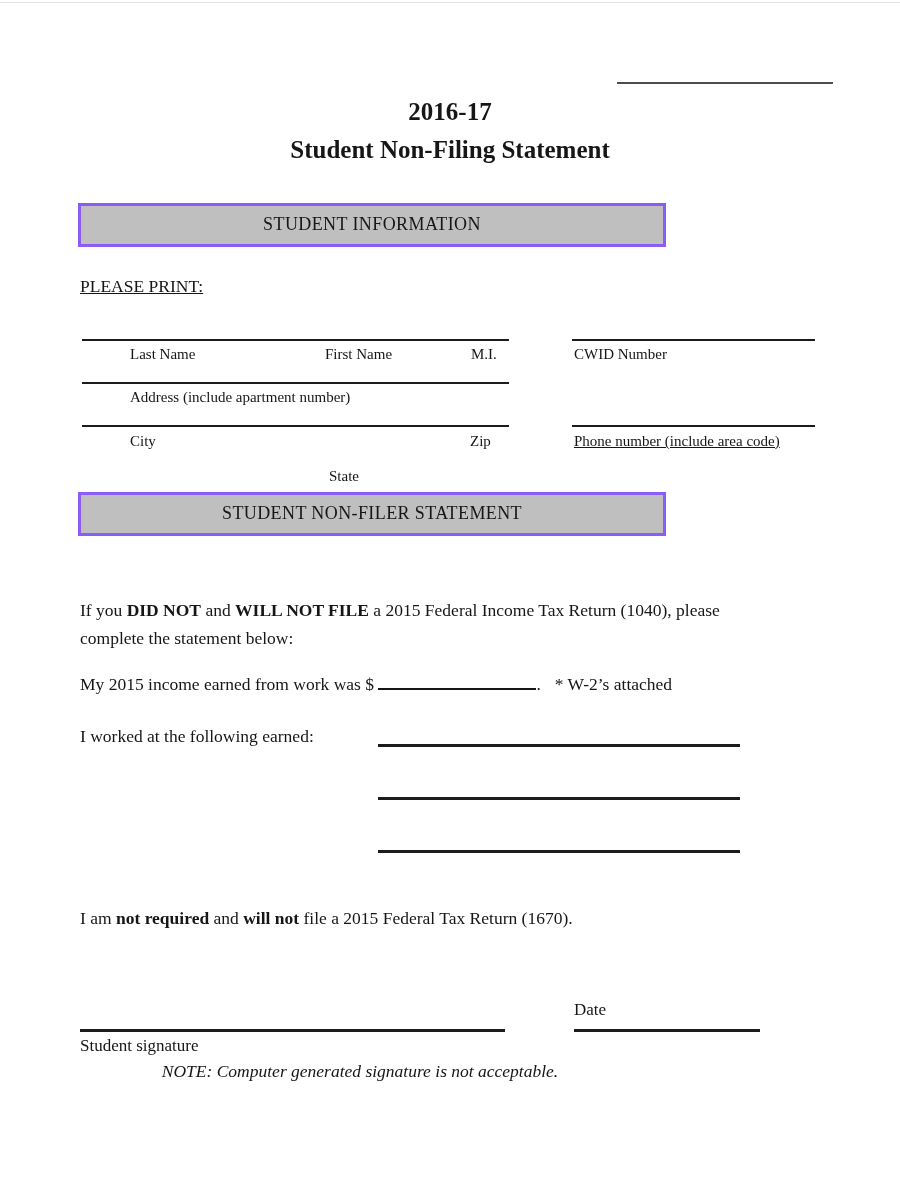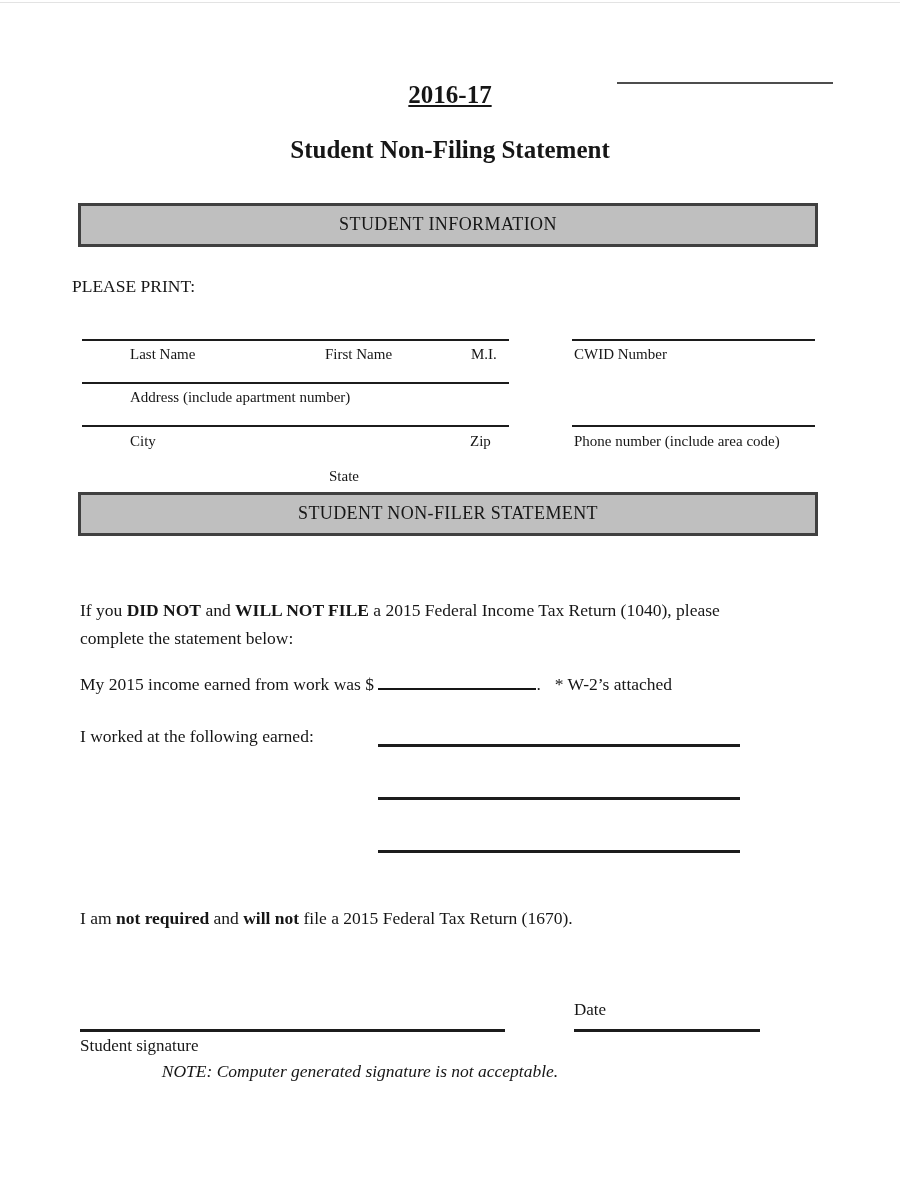--- a/index.html
+++ b/index.html
@@ -18,26 +18,26 @@
     background: #e3e3e3;
   }
   .corner-line {
     position: absolute; left: 617px; top: 82px; width: 216px; height: 2px;
     background: #4d4d4d;
   }
   .title {
     position: absolute; left: 0; width: 100%;
     text-align: center; font-weight: bold; font-size: 25px; line-height: 30px;
   }
-  .title.year { top: 80px; text-decoration: underline; }
+  .title.year { top: 97px; }
   .title.name { top: 135px; }
   .section-bar {
-    position: absolute; left: 78px; width: 740px; height: 44px;
+    position: absolute; left: 78px; width: 588px; height: 44px;
     background: #bfbfbf;
-    border: 3px solid #404040;
+    border: 3px solid #8b5cf6;
     text-align: center;
     font-size: 18px;
     line-height: 37px;
     letter-spacing: 0.4px;
   }
   .section-bar.info { top: 203px; }
   .section-bar.nonfiler { top: 492px; }
   .body-text { position: absolute; font-size: 17.5px; line-height: 28px; }
   .rule { position: absolute; height: 0; border-top: 2px solid #1c1c1c; }
   .rule.thick { border-top-width: 3px; }
@@ -62,38 +62,38 @@
 
   <div class="corner-line"></div>
 
   <div class="title year">2016-17</div>
   <div class="title name">Student Non-Filing Statement</div>
 
   <div class="section-bar info">
     <span>STUDENT INFORMATION</span>
   </div>
 
-  <div class="body-text" style="left:72px; top:272px;">PLEASE PRINT:</div>
+  <div class="body-text" style="left:80px; top:272px;text-decoration:underline;">PLEASE PRINT:</div>
 
   <div class="rule" style="left:82px; top:339px; width:427px;"></div>
   <div class="rule" style="left:572px; top:339px; width:243px;"></div>
   <span class="flabel" style="left:130px; top:345px;">Last Name</span>
   <span class="flabel" style="left:325px; top:345px;">First Name</span>
   <span class="flabel" style="left:471px; top:345px;">M.I.</span>
   <span class="flabel" style="left:574px; top:345px;">CWID Number</span>
 
   <div class="rule" style="left:82px; top:382px; width:427px;"></div>
   <span class="flabel" style="left:130px; top:388px;">Address (include apartment number)</span>
 
   <div class="rule" style="left:82px; top:425px; width:427px;"></div>
   <div class="rule" style="left:572px; top:425px; width:243px;"></div>
   <span class="flabel" style="left:130px; top:432px;">City</span>
   <span class="flabel" style="left:329px; top:432px;margin-top:35px;">State</span>
   <span class="flabel" style="left:470px; top:432px;">Zip</span>
-  <span class="flabel" style="left:574px; top:432px;">Phone number (include area code)</span>
+  <span class="flabel" style="left:574px; top:432px;text-decoration:underline;">Phone number (include area code)</span>
 
   <div class="section-bar nonfiler">
     <span>STUDENT NON-FILER STATEMENT</span>
   </div>
 
   <div class="body-text" style="left:80px; top:596px; width:705px;">
     <span>If you </span><b>DID NOT</b><span> and </span><b>WILL NOT FILE</b><span> a 2015 Federal Income Tax Return (1040), please complete the statement below:</span>
   </div>
 
   <div class="body-text" style="left:80px; top:670px; width:720px; white-space:nowrap;">

